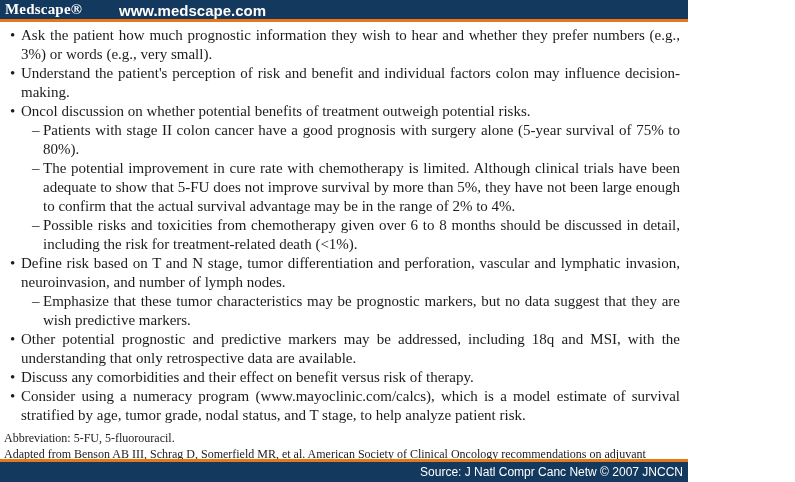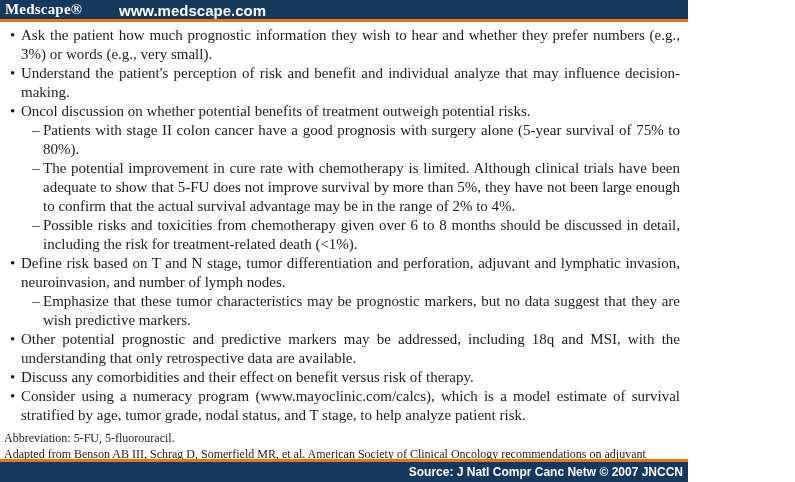--- a/index.html
+++ b/index.html
@@ -75,21 +75,21 @@
     background: #E8771A;
   }
   .bottombar {
     position: absolute;
     bottom: 0; left: 0; right: 0;
     height: 20px;
     background: #14395E;
     color: #ffffff;
     font-family: "Liberation Sans", sans-serif;
     font-size: 12px;
-    font-weight: bold;
+    font-weight: normal;
     line-height: 20px;
     text-align: right;
     padding-right: 5px;
     box-sizing: border-box;
   }
 </style>
 </head>
 <body>
 
 <div class="page">
@@ -102,41 +102,41 @@
 
   <div class="content">
     <div class="list">
 
       <div class="li l1">
         <span class="marker">•</span>
         <div class="txt">Ask the patient how much prognostic information they wish to hear and whether they prefer numbers (e.g., 3%) or words (e.g., very small).</div>
       </div>
       <div class="li l1">
         <span class="marker">•</span>
-        <div class="txt">Understand the patient's perception of risk and benefit and individual analyze that may influence decision-making.</div>
+        <div class="txt">Understand the patient's perception of risk and benefit and individual factors colon may influence decision-making.</div>
       </div>
       <div class="li l1">
         <span class="marker">•</span>
         <div class="txt">Oncol discussion on whether potential benefits of treatment outweigh potential risks.</div>
       </div>
       <div class="li l2">
         <span class="marker">–</span>
         <div class="txt">Patients with stage II colon cancer have a good prognosis with surgery alone (5-year survival of 75% to 80%).</div>
       </div>
       <div class="li l2">
         <span class="marker">–</span>
         <div class="txt">The potential improvement in cure rate with chemotherapy is limited. Although clinical trials have been adequate to show that 5-FU does not improve survival by more than 5%, they have not been large enough to confirm that the actual survival advantage may be in the range of 2% to 4%.</div>
       </div>
       <div class="li l2">
         <span class="marker">–</span>
         <div class="txt">Possible risks and toxicities from chemotherapy given over 6 to 8 months should be discussed in detail, including the risk for treatment-related death (&lt;1%).</div>
       </div>
       <div class="li l1">
         <span class="marker">•</span>
-        <div class="txt">Define risk based on T and N stage, tumor differentiation and perforation, adjuvant and lymphatic invasion, neuroinvasion, and number of lymph nodes.</div>
+        <div class="txt">Define risk based on T and N stage, tumor differentiation and perforation, vascular and lymphatic invasion, neuroinvasion, and number of lymph nodes.</div>
       </div>
       <div class="li l2">
         <span class="marker">–</span>
         <div class="txt">Emphasize that these tumor characteristics may be prognostic markers, but no data suggest that they are wish predictive markers.</div>
       </div>
       <div class="li l1">
         <span class="marker">•</span>
         <div class="txt">Other potential prognostic and predictive markers may be addressed, including 18q and MSI, with the understanding that only retrospective data are available.</div>
       </div>
       <div class="li l1">

